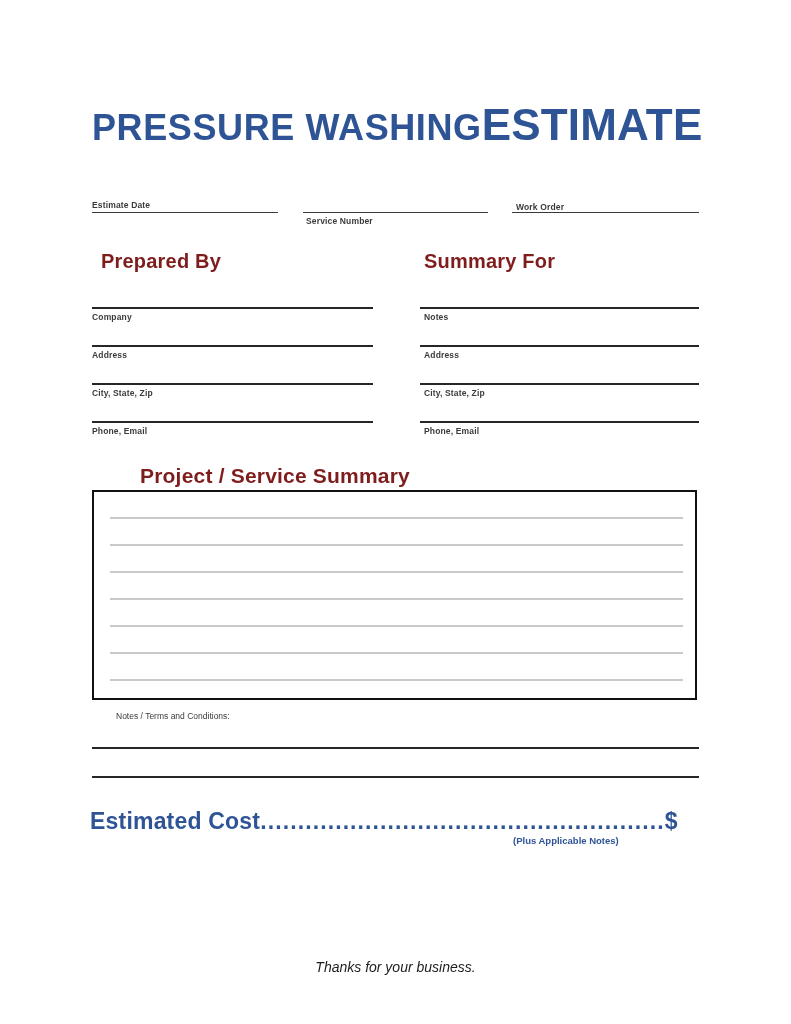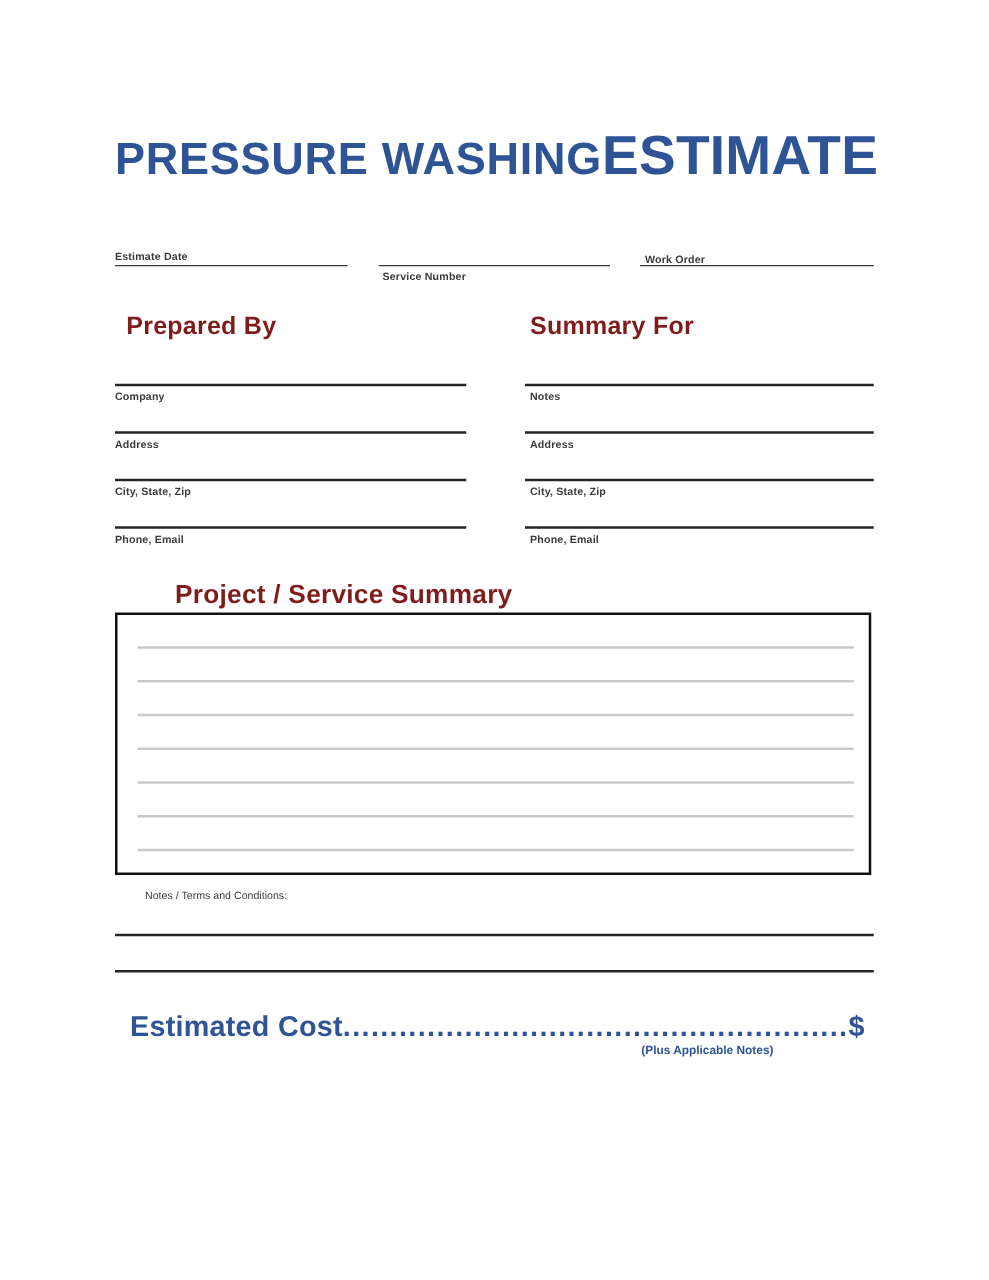--- a/index.html
+++ b/index.html
@@ -109,21 +109,21 @@
     font-size: 8.5px;
     font-weight: normal;
     color: #3b3b3b;
     white-space: nowrap;
     margin-left: 24px;
   }
 
   
   .cost-row {
     position: absolute;
-    left: 104px;
+    left: 90px;
     top: 808px;
     white-space: nowrap;
     color: #2e5496;
   }
   .cost-label {
     font-size: 23px;
     font-weight: bold;
     color: #2e5496;
     letter-spacing: 0.2px;
   }
@@ -233,14 +233,15 @@
   <div style="position:absolute; left:92px; top:728px; width:607px; height:19px;"></div>
   <div class="rule-dark" style="left:92px; top:776px; width:607px;"></div>
   <div style="position:absolute; left:92px; top:755px; width:607px; height:21px;"></div>
 
   <div class="cost-row">
     <span class="cost-label">Estimated Cost</span><span class="cost-leader">......................................................</span><span class="cost-currency">$</span>
   </div>
   <div style="position:absolute; left:528px; top:808px; width:170px; height:28px;"></div>
   <div class="cost-note">(Plus Applicable Notes)</div>
 
+  <div class="footer">Thanks for your business.</div>
 
 </div>
 
 </body></html>

